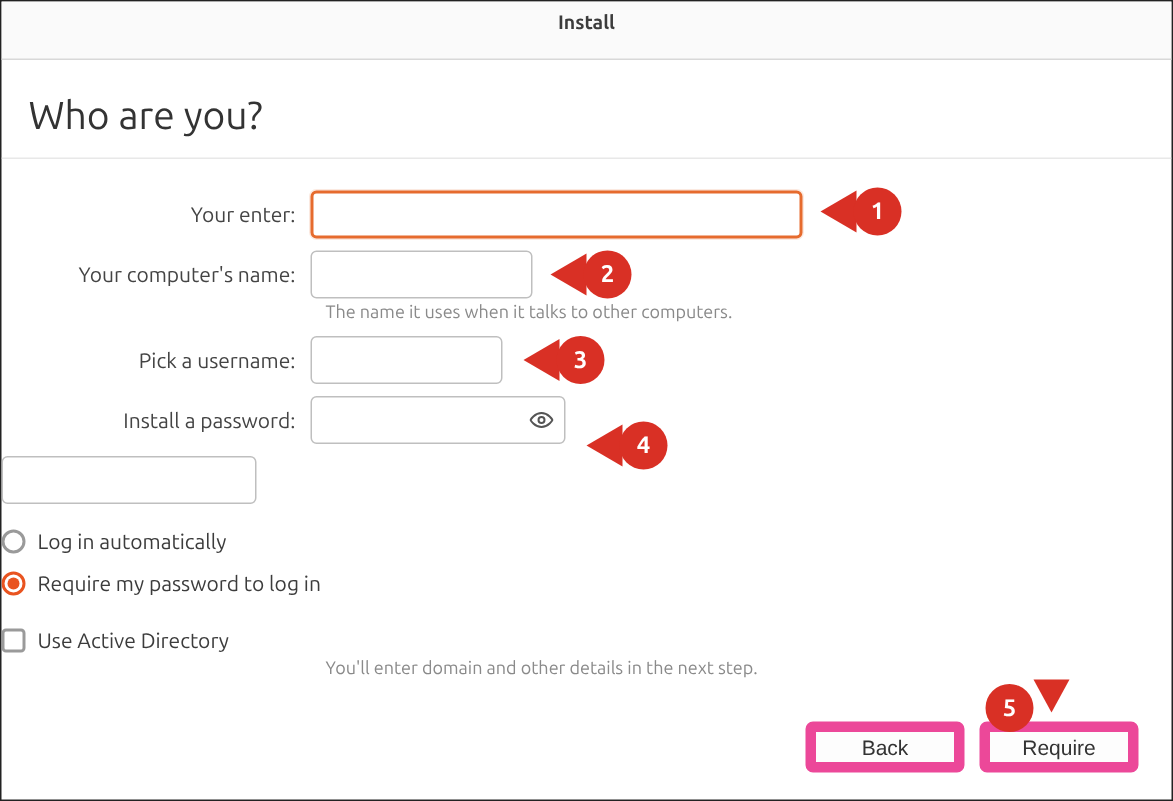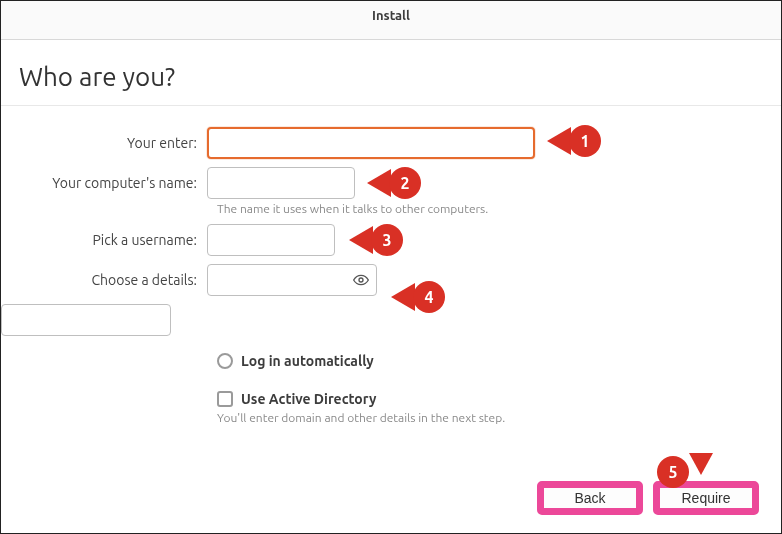--- a/index.html
+++ b/index.html
@@ -80,23 +80,21 @@
     cursor: pointer;
   }
   .hint {
     font-size: 12px;
     color: #8a8a8a;
     padding-left: 216px;
     margin-top: -2px;
     margin-bottom: 6px;
   }
   .options {
-    padding-left: 216px;
     margin-top: 8px;
-    font-weight: bold;
   }
   .opt {
     display: flex;
     align-items: center;
     font-size: 14px;
     height: 28px;
     gap: 8px;
   }
   .radio {
     width: 16px; height: 16px;
@@ -214,21 +212,21 @@
   <div class="hint">The name it uses when it talks to other computers.</div>
 
   <div class="row">
     <div class="lbl">Pick a username:</div>
     <div class="field">
       <input type="text" class="username-input" value="" style="">
     </div>
   </div>
 
   <div class="row">
-    <div class="lbl">Choose a details:</div>
+    <div class="lbl">Install a password:</div>
     <div class="field">
       <span class="pw-wrap">
         <input type="password" class="password-input" value="" style="">
         <span class="eye">
           <svg viewBox="0 0 24 24" width="16" height="16" fill="none" stroke="#555" stroke-width="2">
             <path d="M1 12s4-7 11-7 11 7 11 7-4 7-11 7S1 12 1 12z"></path>
             <circle cx="12" cy="12" r="3"></circle>
           </svg>
         </span>
       </span>
@@ -239,20 +237,24 @@
     <div class="field">
       <input type="password" class="confirm-input" value="" style="">
     </div>
   </div>
 
   <div class="options">
     <div class="opt">
       <span class="radio"></span>
       <span>Log in automatically</span>
     </div>
+    <div class="opt">
+      <span class="radio checked"></span>
+      <span>Require my password to log in</span>
+    </div>
     <div class="opt-spacer"></div>
     <div class="opt">
       <span class="chk"></span>
       <span>Use Active Directory</span>
     </div>
   </div>
   <div class="hint">You'll enter domain and other details in the next step.</div>
 
 </div>
 

